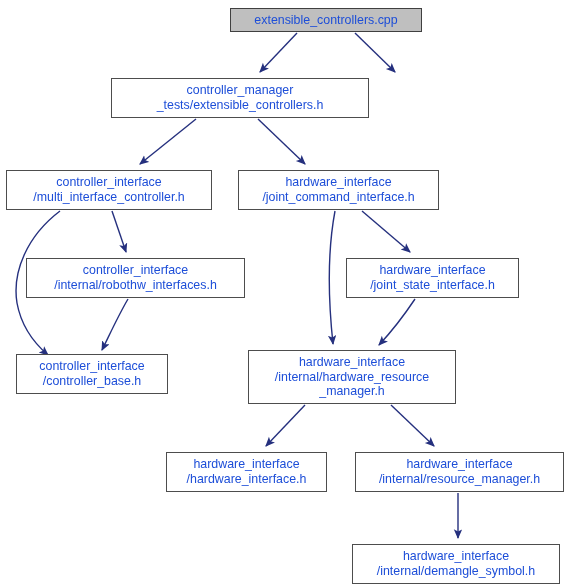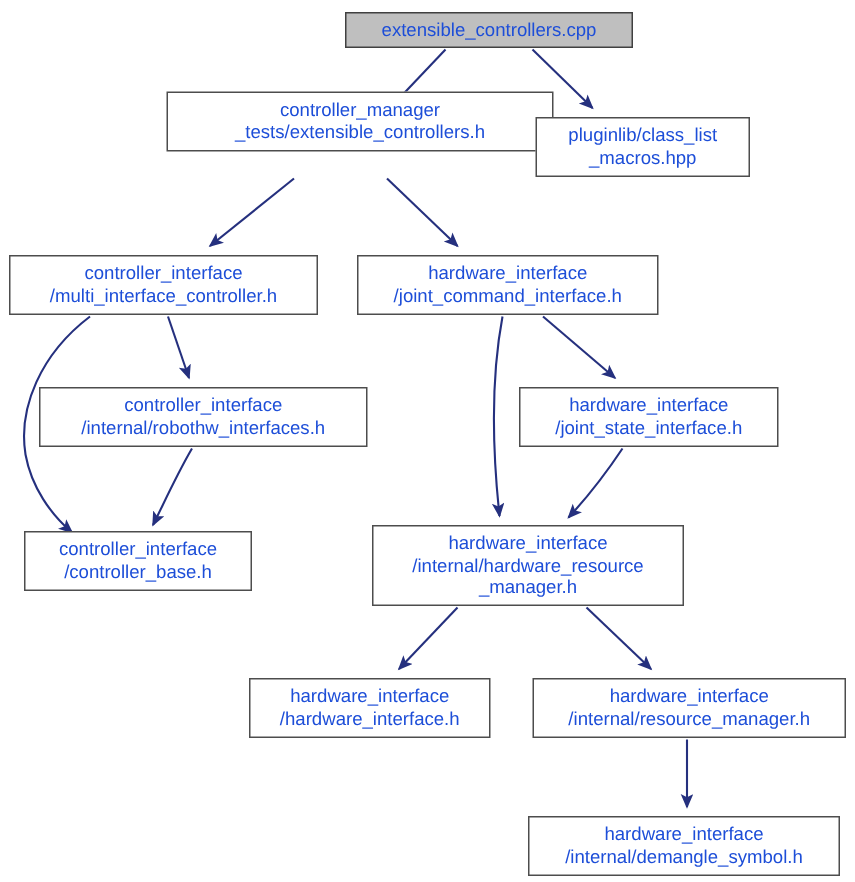--- a/index.html
+++ b/index.html
@@ -87,29 +87,25 @@
       <path d="M 391,405 L 434,446"></path>
 
       <path d="M 458,493 L 458,538"></path>
     </g>
   </svg>
 
   <div class="gnode root" style="left:230px; top:8px; width:192px; height:24px;">
     <span class="label">extensible_controllers.cpp</span>
   </div>
 
-  <div class="gnode" style="left:111px; top:61px; width:258px; height:40px;">
+  <div class="gnode" style="left:111px; top:78px; width:258px; height:40px;">
     <span class="label">controller_manager
 _tests/extensible_controllers.h</span>
   </div>
 
-  <div class="gnode" style="left:357px; top:78px; width:143px; height:40px;">
-    <span class="label">pluginlib/class_list
-_macros.hpp</span>
-  </div>
 
   <div class="gnode" style="left:6px; top:170px; width:206px; height:40px;">
     <span class="label">controller_interface
 /multi_interface_controller.h</span>
   </div>
 
   <div class="gnode" style="left:238px; top:170px; width:201px; height:40px;">
     <span class="label">hardware_interface
 /joint_command_interface.h</span>
   </div>

